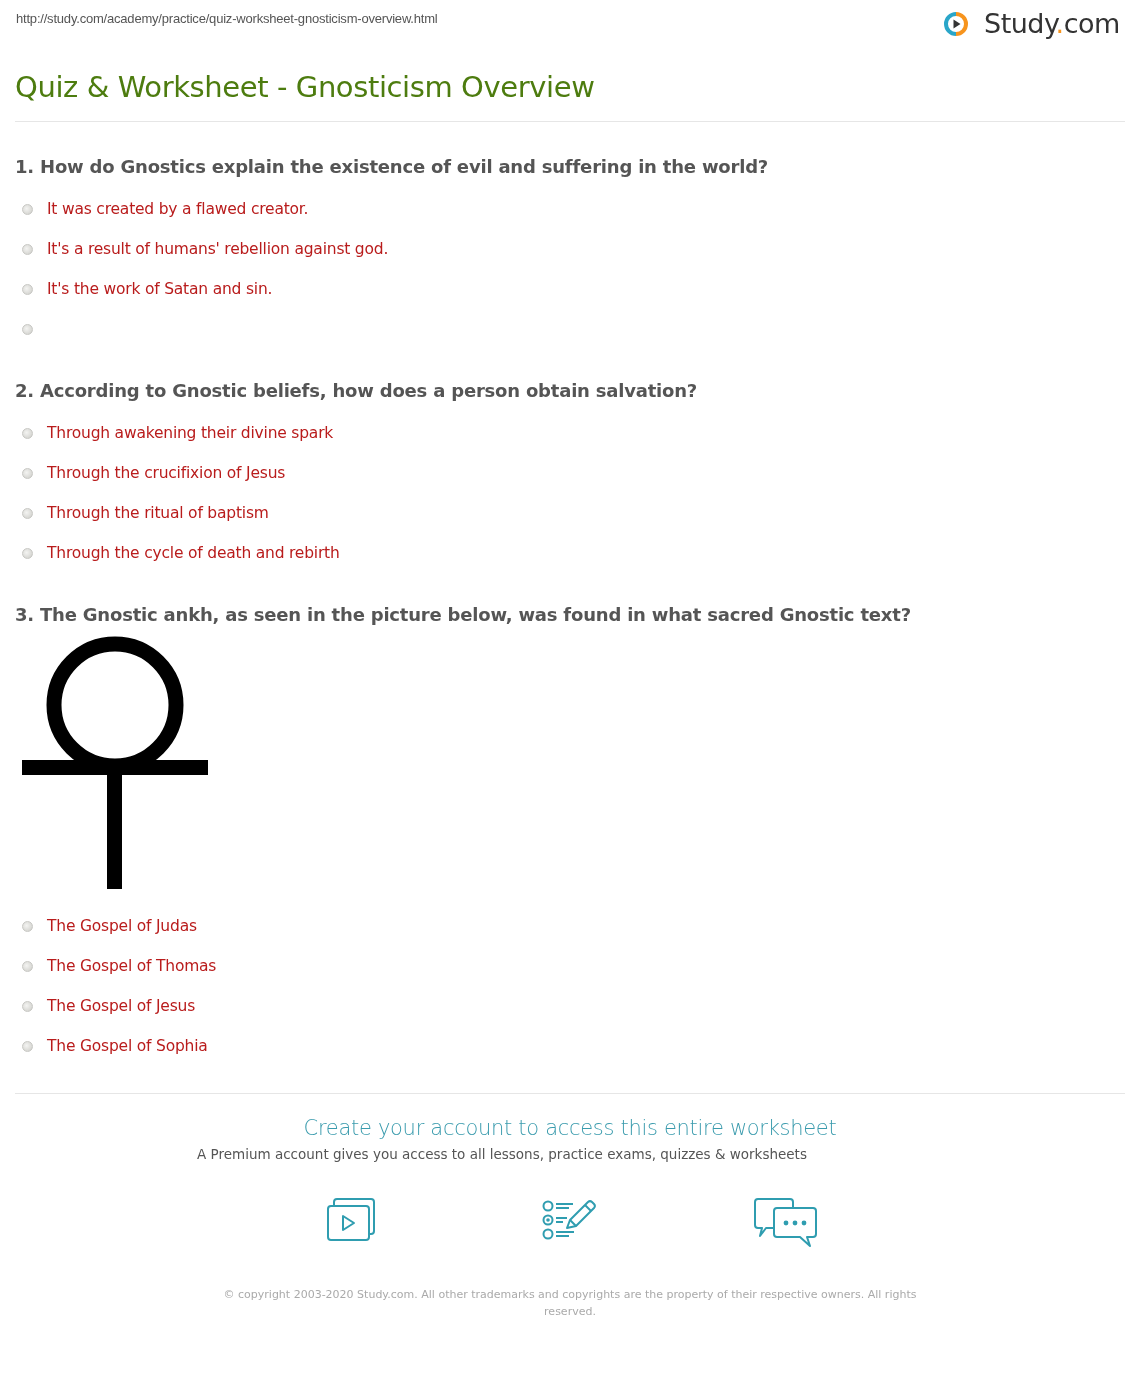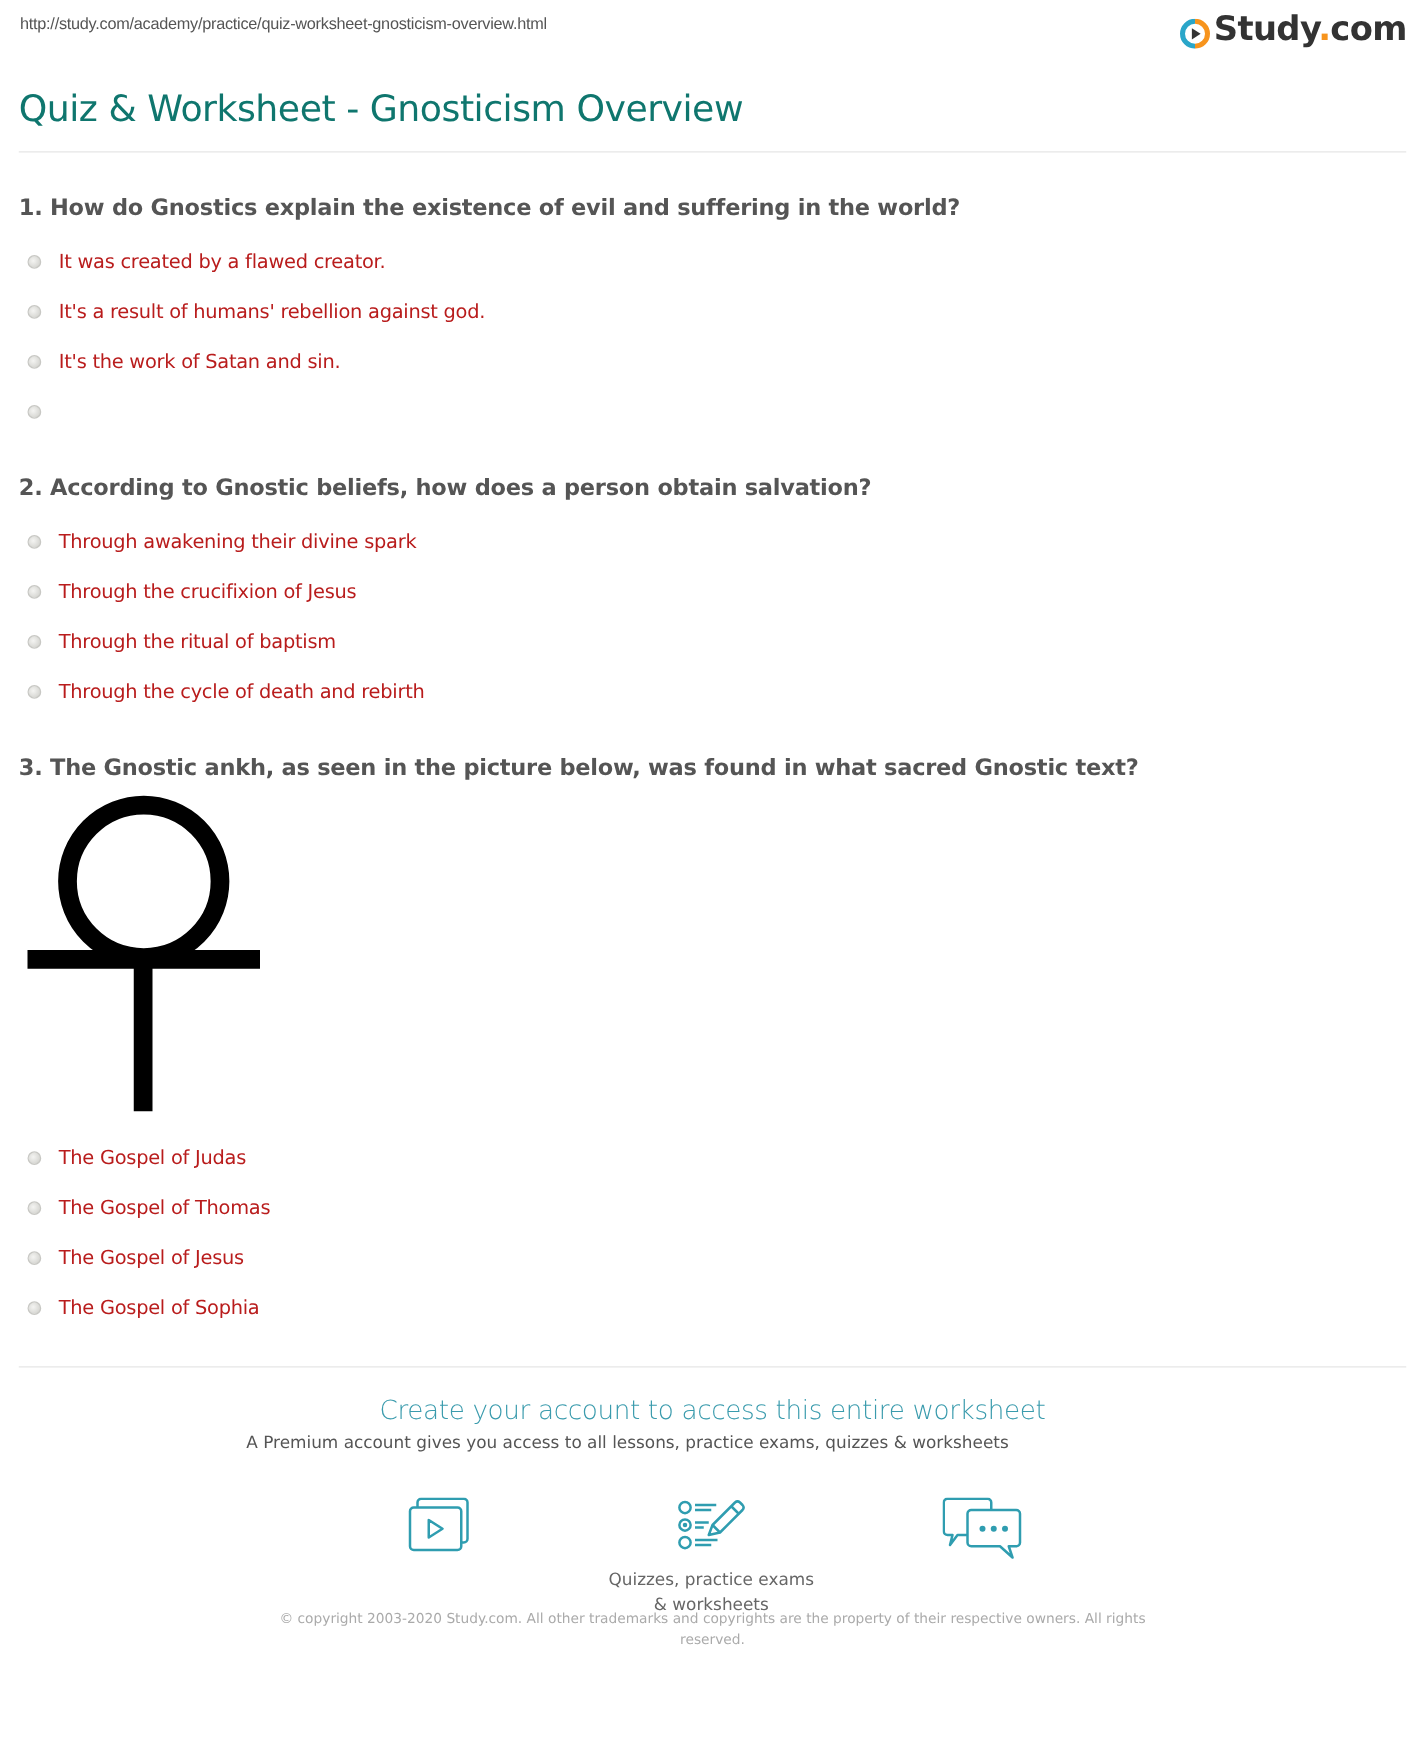--- a/index.html
+++ b/index.html
@@ -12,30 +12,30 @@
       color: #555555;
       overflow: hidden;
     }
     .url {
       position: absolute; left: 16px; top: 11px;
       font-size: 13px; color: #555; letter-spacing: -0.2px;
       font-family: "Liberation Sans", sans-serif;
     }
     .logo {
       position: absolute; left: 944px; top: 9px;
-      display: flex; align-items: flex-end; gap: 3px; font-weight: bold;
+      display: flex; align-items: center; gap: 16px;
     }
     .logo-text {
       font-family: "DejaVu Sans", sans-serif;
       font-size: 27px; color: #333; letter-spacing: -0.5px; line-height: 30px;
     }
     .logo-dot { color: #f7941d; }
     .page-title {
       position: absolute; left: 15px; top: 70px;
-      font-size: 29px; color: #0f766e; font-weight: normal;
+      font-size: 29px; color: #4d7c0f; font-weight: normal;
       letter-spacing: -0.4px;
       font-family: "DejaVu Sans", sans-serif;
     }
     .rule {
       position: absolute; left: 15px; width: 1110px; height: 1px; background: #e6e6e6;
     }
     .question {
       position: absolute; left: 15px;
       font-size: 18px; font-weight: bold; color: #555;
       letter-spacing: -0.2px;
@@ -177,22 +177,20 @@
     <circle cx="7" cy="22" r="1.8" fill="#2f9db0"></circle>
     <line x1="15" y1="20" x2="26" y2="20" stroke="#2f9db0" stroke-width="2"></line>
     <line x1="15" y1="24" x2="22" y2="24" stroke="#2f9db0" stroke-width="2"></line>
     <circle cx="7" cy="36" r="4.5" fill="none" stroke="#2f9db0" stroke-width="2"></circle>
     <line x1="15" y1="34" x2="33" y2="34" stroke="#2f9db0" stroke-width="2"></line>
     <line x1="15" y1="38" x2="28" y2="38" stroke="#2f9db0" stroke-width="2"></line>
     <path d="M26 30 L29 22 L47 4 a3 3 0 0 1 4 0 L53 6 a3 3 0 0 1 0 4 L35 28 Z" fill="none" stroke="#2f9db0" stroke-width="2" stroke-linejoin="round"></path>
     <line x1="44" y1="7" x2="50" y2="13" stroke="#2f9db0" stroke-width="2"></line>
     <line x1="29" y1="22" x2="35" y2="28" stroke="#2f9db0" stroke-width="2"></line>
   </svg>
-  <div class="feature-label">Quizzes, practice exams
-&amp; worksheets</div>
 </div>
 
 <div class="feature" style="left:686px">
   <svg width="64" height="50" viewBox="0 0 64 50">
     <path d="M20 30 H12 L6 38 L8 30 H4 a3 3 0 0 1 -3 -3 V4 a3 3 0 0 1 3 -3 H36 a3 3 0 0 1 3 3 V10" fill="none" stroke="#2f9db0" stroke-width="2" stroke-linejoin="round"></path>
     <path d="M23 10 H59 a3 3 0 0 1 3 3 V36 a3 3 0 0 1 -3 3 H53 L56 48 L46 39 H23 a3 3 0 0 1 -3 -3 V13 a3 3 0 0 1 3 -3 Z" fill="#fff" stroke="#2f9db0" stroke-width="2" stroke-linejoin="round"></path>
     <circle cx="32" cy="25" r="2.4" fill="#2f9db0"></circle>
     <circle cx="41" cy="25" r="2.4" fill="#2f9db0"></circle>
     <circle cx="50" cy="25" r="2.4" fill="#2f9db0"></circle>
   </svg>

